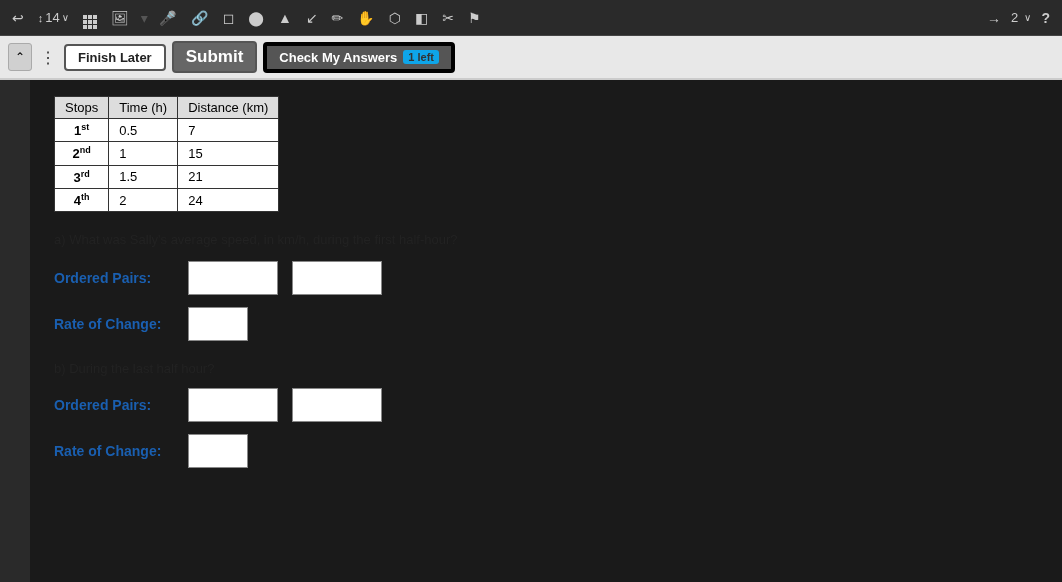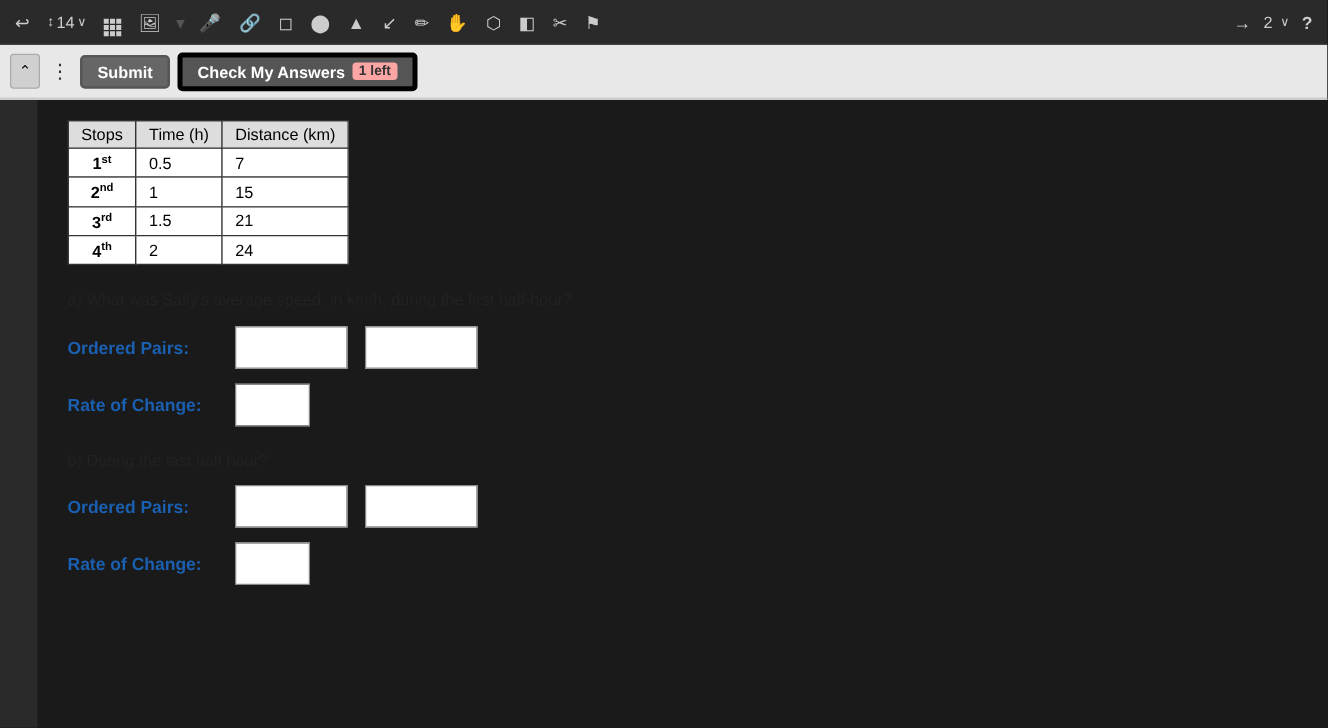--- a/index.html
+++ b/index.html
@@ -75,40 +75,40 @@
       font-size: 13px;
       font-weight: bold;
       cursor: pointer;
       color: #222;
     }
     .btn-submit {
       background: #666;
       border: 2px solid #555;
       border-radius: 4px;
       padding: 4px 12px;
-      font-size: 13px;
+      font-size: 17px;
       font-weight: bold;
       cursor: pointer;
       color: white;
     }
     .btn-check {
       background: #555;
       border: 4px solid #000000;
       border-radius: 4px;
       padding: 4px 12px;
       font-size: 13px;
       font-weight: bold;
       cursor: pointer;
       color: white;
       display: flex;
       align-items: center;
       gap: 6px;
     }
     .badge {
-      background: #fca5a5;
+      background: #0ea5e9;
       color: #333;
       font-size: 11px;
       font-weight: bold;
       border-radius: 3px;
       padding: 1px 5px;
     }
 
     
     .left-sidebar {
       width: 30px;
@@ -237,20 +237,21 @@
   <span style="flex:1;"></span>
   <span class="toolbar-icon">→</span>
   <span style="color:#ccc;font-size:13px;">2</span>
   <span style="font-size:10px;color:#ccc;">∨</span>
   <span class="toolbar-icon" style="font-weight:bold;">?</span>
 </div>
 
 <div class="action-bar">
   <div class="chevron-btn">⌃</div>
   <span class="dots-btn">⋮</span>
+  <button class="btn-finish">Finish Later</button>
   <button class="btn-submit">Submit</button>
   <button class="btn-check">
     <span>Check My Answers</span>
     <span class="badge">1 left</span>
   </button>
 </div>
 
 <div class="left-sidebar"></div>
 
 <div class="content-area">

